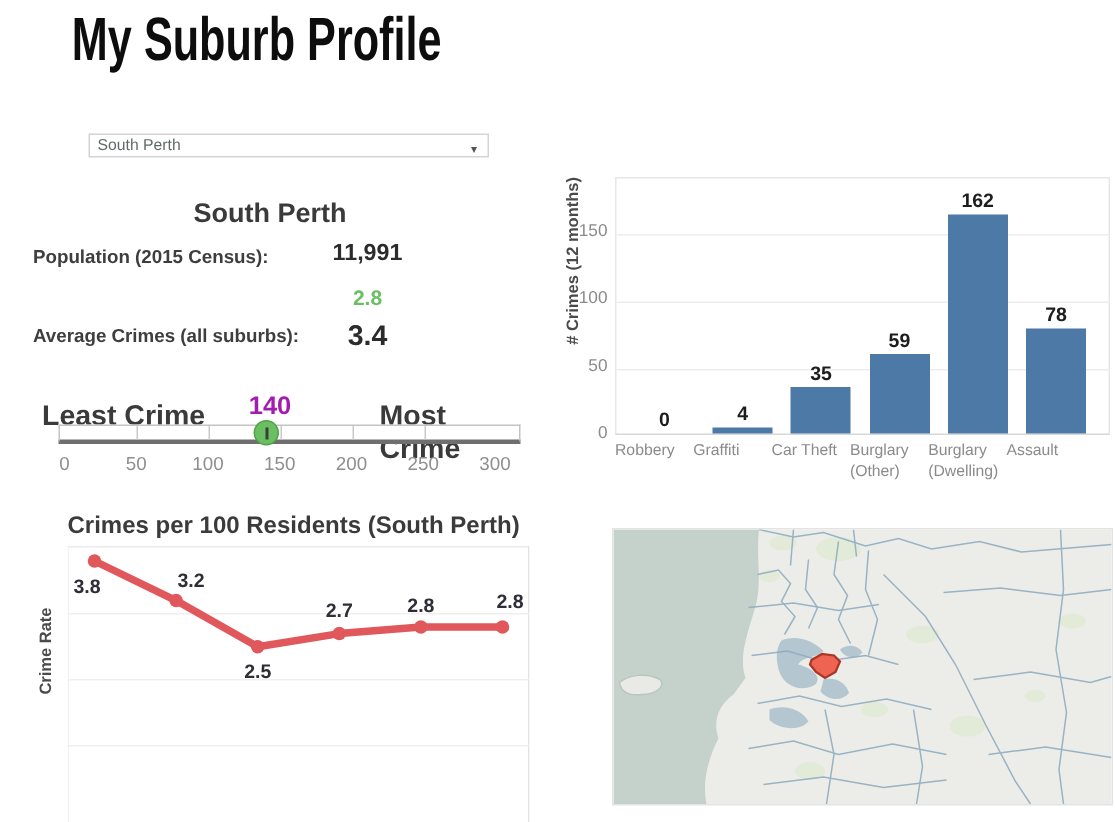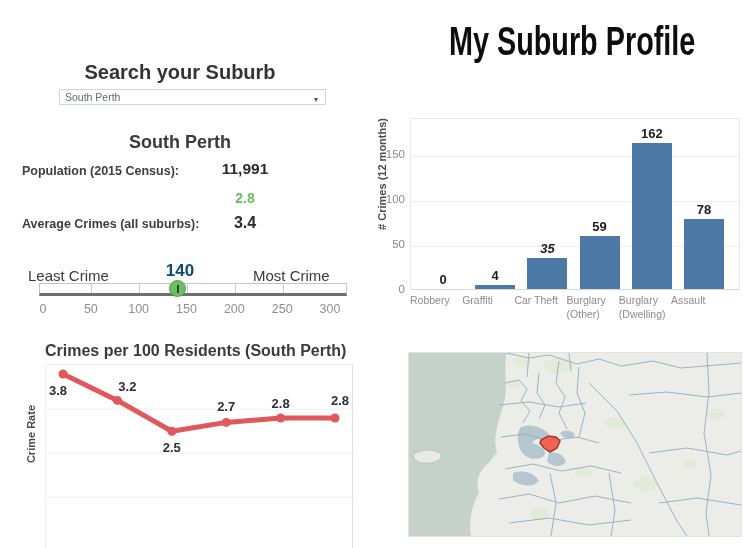--- a/index.html
+++ b/index.html
@@ -1,40 +1,40 @@
 <!DOCTYPE html>
 <html><head>
 <meta charset="utf-8">
 <style>
   * { margin:0; padding:0; box-sizing:border-box; }
   body { background:#ffffff; font-family:"Liberation Sans", sans-serif; }
   .stage { position:relative; width:743px; height:548px; background:#fff; overflow:hidden; }
   .abs { position:absolute; }
 
-  .main-title { top:18px; left:0; width:743px; text-align:right; }
+  .main-title { top:4px; left:0; width:743px; text-align:left; }
   .main-title span { display:inline-block; font-family:"Liberation Sans",sans-serif; font-weight:bold;
     font-size:40px; color:#0d0d0d; transform:scale(0.72,1.02); transform-origin:center top; letter-spacing:0; }
 
   .search-heading { top:61px; left:20px; width:320px; text-align:center;
     font-size:20px; font-weight:bold; color:#333333; }
 
   .dropdown { top:89px; left:59px; width:267px; height:16px; background:#fff;
     border:1px solid #d4d4d4; font-size:10.5px; color:#5f6a6a; line-height:14px;
     padding-left:5px; cursor:pointer; }
   .dropdown .caret { position:absolute; right:7px; top:3px; font-size:8px; color:#555; }
 
   .profile-heading { top:132px; left:20px; width:320px; text-align:center;
     font-size:18px; font-weight:bold; color:#3a3a3a; }
 
   .stat-label { left:22px; font-size:12.5px; font-weight:bold; color:#3e3e3e; }
   .stat-value { left:195px; width:100px; text-align:center; font-weight:bold; color:#2b2b2b; }
 
   .rank-heading { top:247px; left:20px; width:320px; text-align:center; font-size:14px; font-weight:bold; color:#3a3a3a; }
   .rank-value { top:261px; left:20px; width:320px; text-align:center; font-size:17px; font-weight:bold; }
-  .edge-label { top:267px; font-size:15px; font-weight:normal; color:#3a3a3a; }
+  .edge-label { top:267px; font-size:19px; font-weight:bold; color:#3a3a3a; }
 
   .slider-track { top:283px; left:39px; width:308px; height:13px; background:#fff;
     border:1px solid #c4c4c4; border-bottom:3px solid #6f6f6f; cursor:pointer; }
   .slider-sep { position:absolute; top:0; width:1px; height:100%; background:#c9c9c9; }
   .slider-thumb { position:absolute; top:-4px; width:17px; height:17px; border-radius:50%;
     border:1px solid #53a04b; cursor:grab; }
   .slider-thumb i { position:absolute; left:7px; top:4px; width:2px; height:8px; background:#3c3c3c; }
   .slider-ticks { top:302px; left:39px; width:308px; height:14px; }
   .slider-tick-label { position:absolute; width:30px; text-align:center; font-size:12.5px; color:#8f8f8f; }
 
@@ -63,38 +63,37 @@
 </style>
 </head>
 <body>
 
 <div class="stage">
 
   <div class="abs main-title">
     <span>My Suburb Profile</span>
   </div>
 
-  <div class="abs search-heading">Search your Suburb</div>
 
   <div class="abs dropdown">
     <span>South Perth</span>
     <span class="caret">▾</span>
   </div>
 
   <div class="abs profile-heading">South Perth</div>
 
   <div class="abs stat-label" style="top:164px">Population (2015 Census):</div>
   <div class="abs stat-value" style="top:160px; font-size:15.5px">11,991</div>
 
   <div class="abs stat-value" style="top: 190px; font-size: 14px; color: rgb(106, 191, 98);" id="green-stat">2.8</div>
 
   <div class="abs stat-label" style="top:217px">Average Crimes (all suburbs):</div>
-  <div class="abs stat-value" style="top:214px; font-size:16px">3.4</div>
-
-  <div class="abs rank-value" id="rank-value" style="color: #0c4a6e;">140</div>
+  <div class="abs stat-value" style="top:214px; font-size:19px">3.4</div>
+
+  <div class="abs rank-value" id="rank-value" style="color: #a21caf;">140</div>
   <div class="abs edge-label" style="left:28px">Least Crime</div>
   <div class="abs edge-label" style="left:253px; width:90px; ">Most Crime</div>
 
   <div class="abs slider-track" id="slider-track">
       <div class="slider-sep" style="left: 51.335px;"></div>
       <div class="slider-sep" style="left: 99.17px;"></div>
       <div class="slider-sep" style="left: 147.005px;"></div>
       <div class="slider-sep" style="left: 194.84px;"></div>
       <div class="slider-sep" style="left: 242.675px;"></div>
       <div class="slider-thumb" style="left: 129.438px; background: rgb(106, 191, 98);">
@@ -119,21 +118,21 @@
       <div class="bar-ytick" style="top: 30px;">150</div>
     </div>
   <div class="abs bar-pane" id="bar-pane">
       <div class="gridline" style="top: 126.5px;"></div>
       <div class="gridline" style="top: 81.5px;"></div>
       <div class="gridline" style="top: 36.5px;"></div>
       <div class="bar-val" style="left: 7px; top: 153px;">0</div>
       <div class="bar" style="left: 64.2px; width: 40px; height: 3.6px; background: rgb(77, 121, 166);"></div>
       <div class="bar-val" style="left: 59.2px; top: 149.4px;">4</div>
       <div class="bar" style="left: 116.4px; width: 40px; height: 31.5px; background: rgb(77, 121, 166);"></div>
-      <div class="bar-val" style="left: 111.4px; top: 121.5px; font-style: italic;">35</div>
+      <div class="bar-val" style="left: 111.4px; top: 121.5px;">35</div>
       <div class="bar" style="left: 168.6px; width: 40px; height: 53.1px; background: rgb(77, 121, 166);"></div>
       <div class="bar-val" style="left: 163.6px; top: 99.9px;">59</div>
       <div class="bar" style="left: 220.8px; width: 40px; height: 145.8px; background: rgb(77, 121, 166);"></div>
       <div class="bar-val" style="left: 215.8px; top: 7.2px;">162</div>
       <div class="bar" style="left: 273px; width: 40px; height: 70.2px; background: rgb(77, 121, 166);"></div>
       <div class="bar-val" style="left: 268px; top: 82.8px;">78</div>
     </div>
   <div class="abs bar-cats" id="bar-cats">
       <div class="bar-cat" style="left: 0px;">Robbery</div>
       <div class="bar-cat" style="left: 52.2px;">Graffiti</div>

